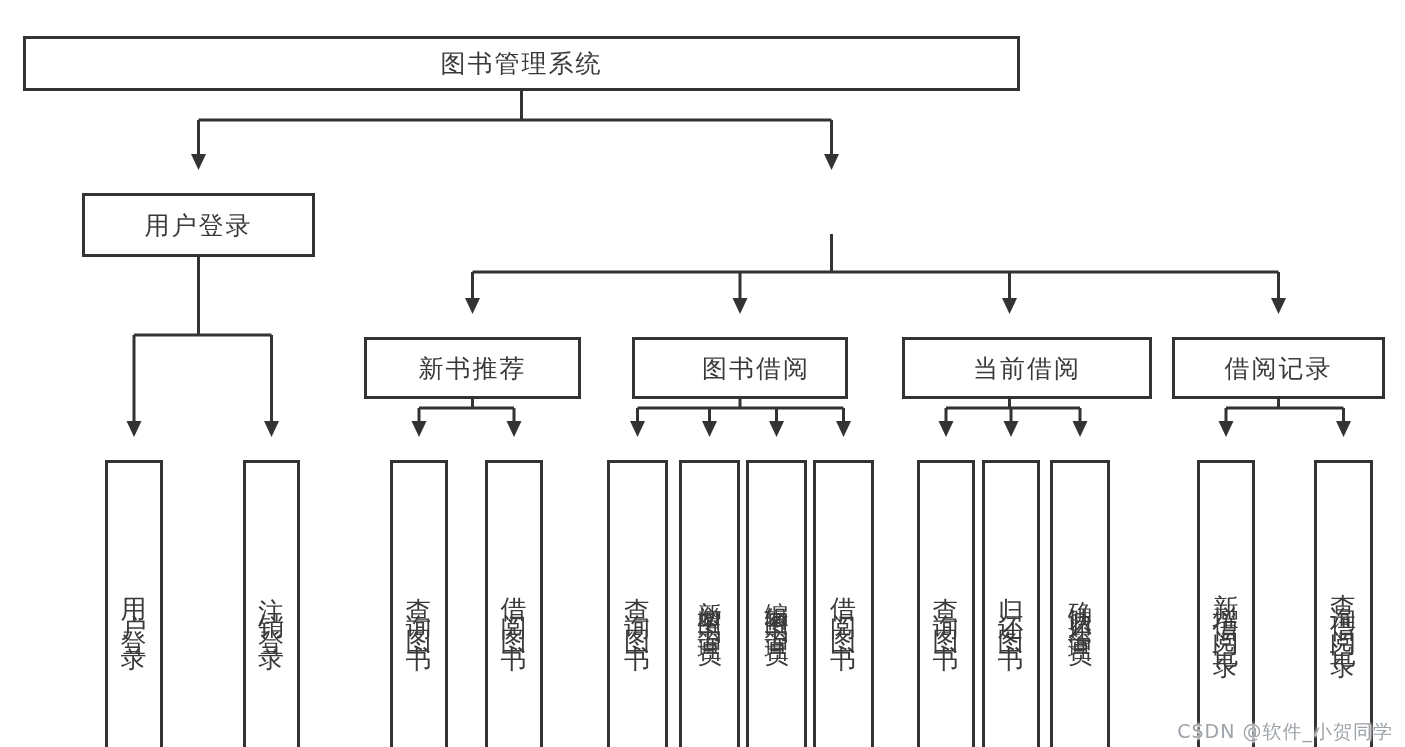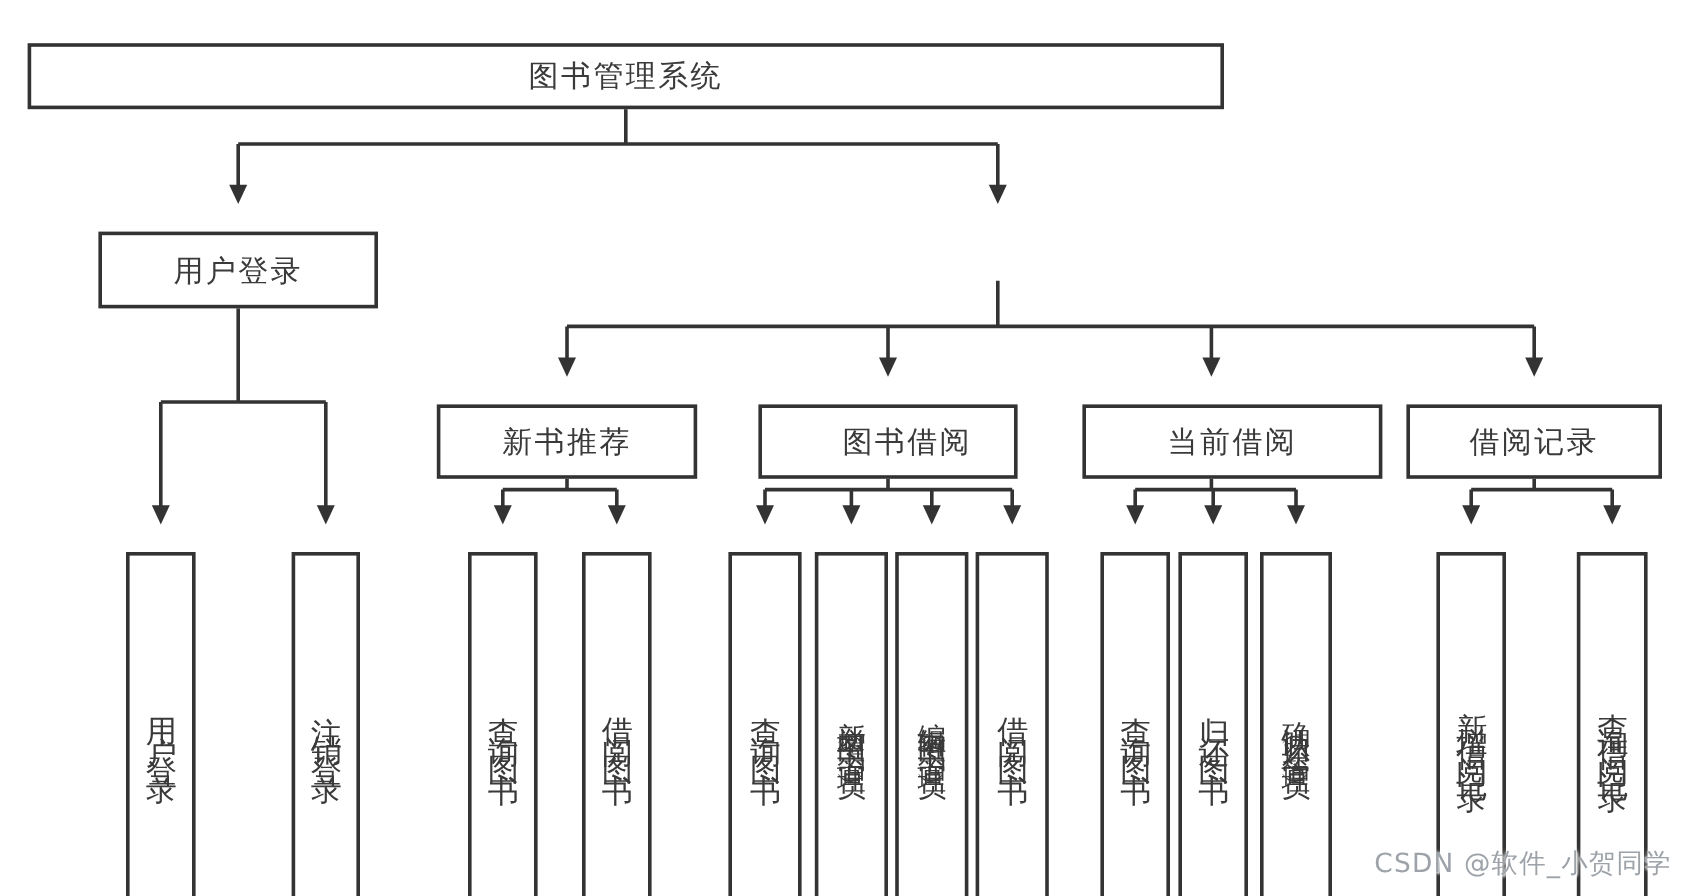--- a/index.html
+++ b/index.html
@@ -33,22 +33,22 @@
     writing-mode:vertical-rl;
     text-orientation:mixed;
     white-space:nowrap;
     line-height:1;
     color:var(--text);
   }
   .v4{letter-spacing:16px;}
   .v6{letter-spacing:12px;}
   .v9{letter-spacing:6px;font-size:24px;}
   .watermark{
-    position:absolute;right:12px;bottom:12px;
-    font-size:22px;color:var(--wm);
+    position:absolute;right:12px;bottom:2px;
+    font-size:19px;color:var(--wm);
     text-shadow:0 0 2px #fff,0 0 4px #fff,1px 1px 2px #fff;
     white-space:nowrap;z-index:5;letter-spacing:1px;
   }
 </style>
 </head>
 <body>
 
 <div class="stage">
 
   <svg class="connectors" viewBox="0 0 1405 747" xmlns="http://www.w3.org/2000/svg">

